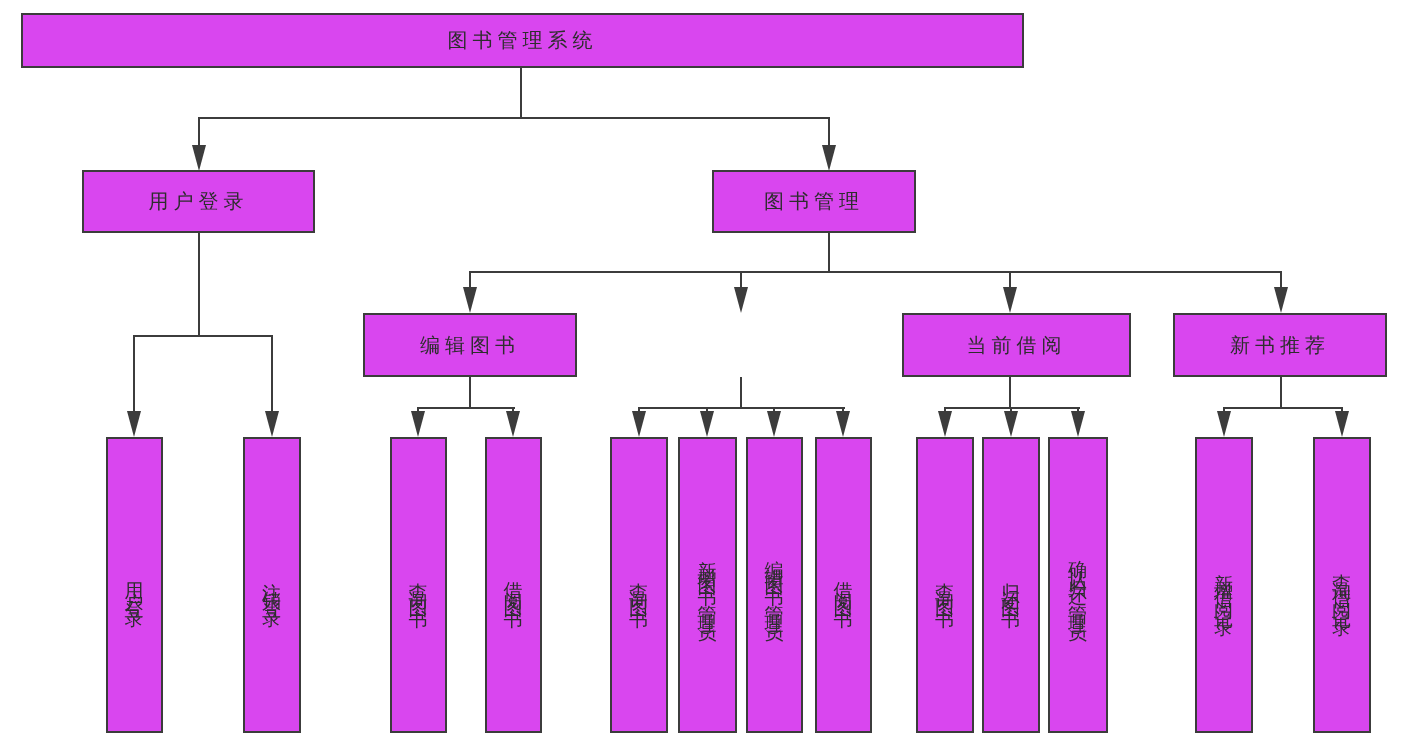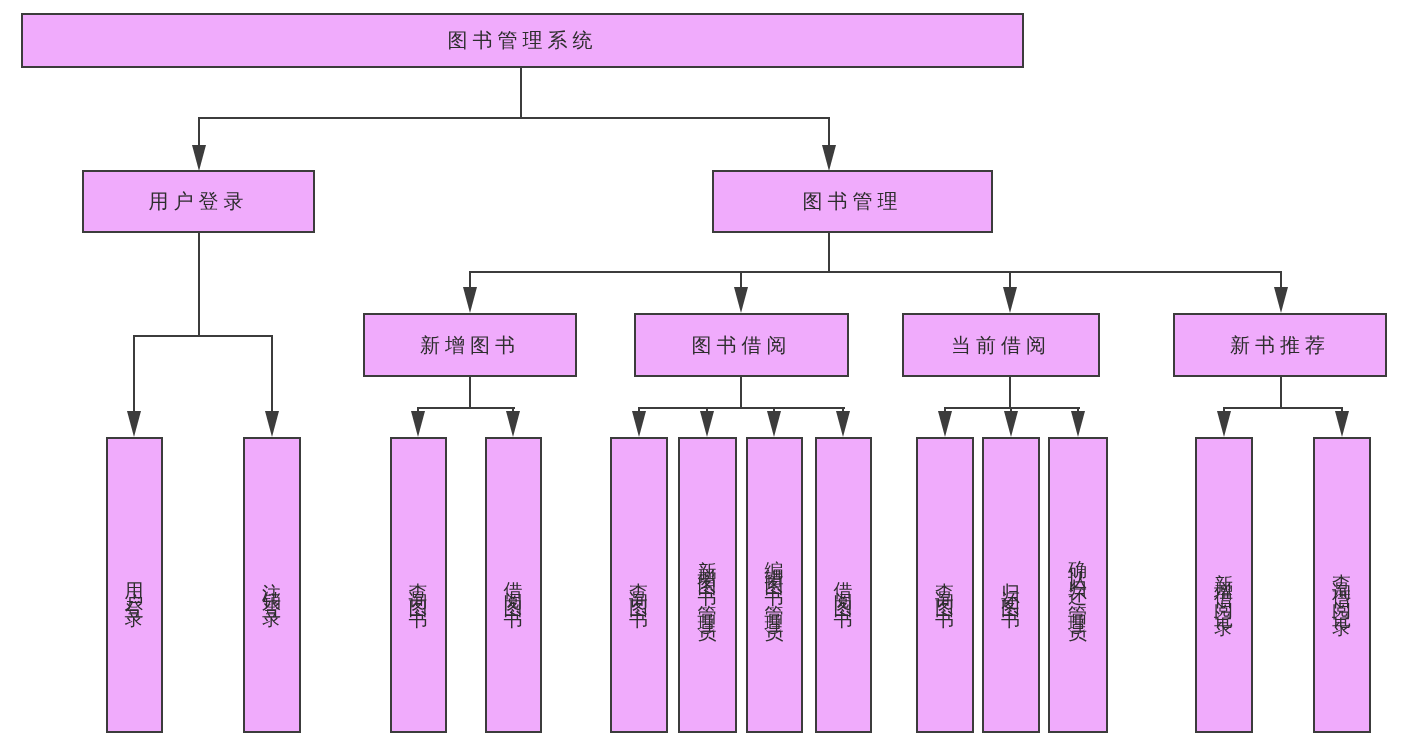--- a/index.html
+++ b/index.html
@@ -8,21 +8,21 @@
     --wm:#b3b3b3;
     --bg:#ffffff;
   }
   html,body{margin:0;padding:0;background:var(--bg);}
   body{font-family:"Liberation Sans","DejaVu Sans",sans-serif;}
   .stage{position:relative;width:1405px;height:747px;background:var(--bg);overflow:hidden;}
   .line{position:absolute;background:var(--line);}
   .arrow{position:absolute;width:0;height:0;
          border-left:7px solid transparent;border-right:7px solid transparent;
          border-top:26px solid var(--line);}
-  .box{position:absolute;box-sizing:border-box;background:#f0abfc;
+  .box{position:absolute;box-sizing:border-box;background:#d946ef;
        border:2px solid var(--line);display:flex;align-items:center;justify-content:center;
        font-size:20px;letter-spacing:5px;color:var(--text);white-space:nowrap;z-index:2;}
   .leaf{top:437px;height:296px;}
   .leaf .vtext{writing-mode:vertical-rl;text-orientation:mixed;
                font-size:19px;letter-spacing:9px;line-height:1;white-space:normal;}
   .watermark{position:absolute;right:6px;top:713px;font-size:21px;letter-spacing:1px;
              color:var(--wm);opacity:.85;z-index:5;}
 </style>
 </head>
 <body>
@@ -85,27 +85,26 @@
   <div class="line" style="left:1223px;top:407px;width:120px;height:2px;"></div>
   <div class="line" style="left:1223px;top:407px;width:2px;height:8px;"></div>
   <div class="arrow" style="left:1217px;top:411px;"></div>
   <div class="line" style="left:1341px;top:407px;width:2px;height:8px;"></div>
   <div class="arrow" style="left:1335px;top:411px;"></div>
 
   <div class="box" style="left:21px;top:13px;width:1003px;height:55px;">图书管理系统</div>
 
   <div class="box" style="left:82px;top:170px;width:233px;height:63px;">用户登录</div>
 
-  <div class="box" style="left:712px;top:170px;width:281px;height:63px;">图书管理</div>
+  <div class="box" style="left:712px;top:170px;width:204px;height:63px;">图书管理</div>
 
-  <div class="box" style="left:363px;top:313px;width:214px;height:64px;">新增图书</div>
+  <div class="box" style="left:363px;top:313px;width:214px;height:64px;">编辑图书</div>
 
-  <div class="box" style="left:634px;top:313px;width:215px;height:64px;">图书借阅</div>
 
-  <div class="box" style="left:902px;top:313px;width:198px;height:64px;">当前借阅</div>
+  <div class="box" style="left:902px;top:313px;width:229px;height:64px;">当前借阅</div>
 
   <div class="box" style="left:1173px;top:313px;width:214px;height:64px;">新书推荐</div>
 
   <div class="box leaf" style="left:106px;width:57px;">
     <span class="vtext">用户登录</span>
   </div>
   <div class="box leaf" style="left:243px;width:58px;">
     <span class="vtext">注销登录</span>
   </div>
 

